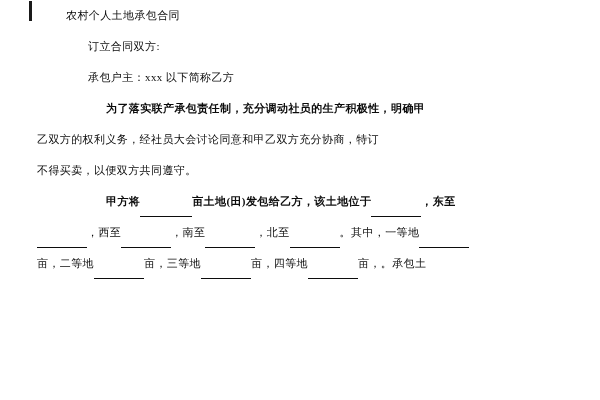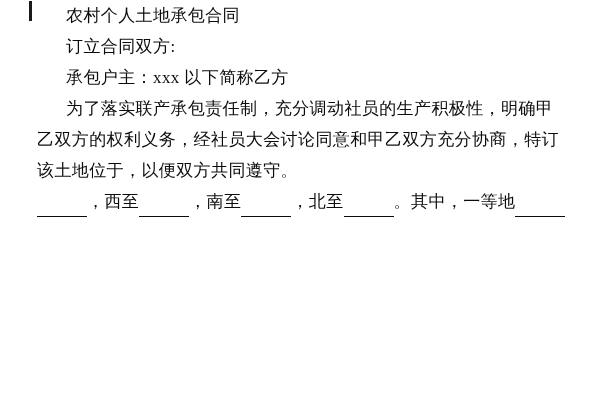--- a/index.html
+++ b/index.html
@@ -29,36 +29,37 @@
     height: 20px;
     background: #1a1a1a;
   }
   #doc {
     position: absolute;
     left: 0;
     top: 0;
     width: 600px;
   }
   .line {
-    font-size: 17px;
+    font-size: 11px;
     line-height: 31px;
     height: 31px;
     white-space: nowrap;
     letter-spacing: 0.4px;
     color: #0c0c0c;
   }
   .title {
     padding-left: 66px;
     font-weight: normal;
   }
   .ind1 {
-    padding-left: 66px;
+    padding-left: 88px;
   }
   .ind2 {
-    padding-left: 66px;
+    padding-left: 106px;
+    font-weight: bold;
   }
   .flush {
     padding-left: 37px;
   }
   .blank {
     display: inline-block;
     border-bottom: 1.6px solid #0c0c0c;
     height: 0.95em;
     vertical-align: bottom;
   }
@@ -71,17 +72,19 @@
 <div id="page" style="background: rgb(255, 255, 255);">
 
   <div id="caret"></div>
 
   <div id="doc">
       <div class="line title"><span>农村个人土地承包合同</span></div>
       <div class="line ind1"><span>订立合同双方:</span></div>
       <div class="line ind1"><span>承包户主：xxx 以下简称乙方</span></div>
       <div class="line ind2"><span>为了落实联产承包责任制，充分调动社员的生产积极性，明确甲</span></div>
       <div class="line flush"><span>乙双方的权利义务，经社员大会讨论同意和甲乙双方充分协商，特订</span></div>
-      <div class="line flush"><span>该土地位于，以便双方共同遵守。</span></div>
+      <div class="line flush"><span>不得买卖，以便双方共同遵守。</span></div>
+      <div class="line ind2"><span>甲方将</span><span class="blank b-w1"></span><span>亩土地(田)发包给乙方，该土地位于</span><span class="blank b-w2"></span><span>，东至</span></div>
       <div class="line flush"><span class="blank b-w2"></span><span>，西至</span><span class="blank b-w2"></span><span>，南至</span><span class="blank b-w2"></span><span>，北至</span><span class="blank b-w2"></span><span>。其中，一等地</span><span class="blank b-w2"></span></div>
+      <div class="line flush"><span>亩，二等地</span><span class="blank b-w2"></span><span>亩，三等地</span><span class="blank b-w2"></span><span>亩，四等地</span><span class="blank b-w2"></span><span>亩，。承包土</span></div>
     </div>
 
 </div>
 
 </body></html>

